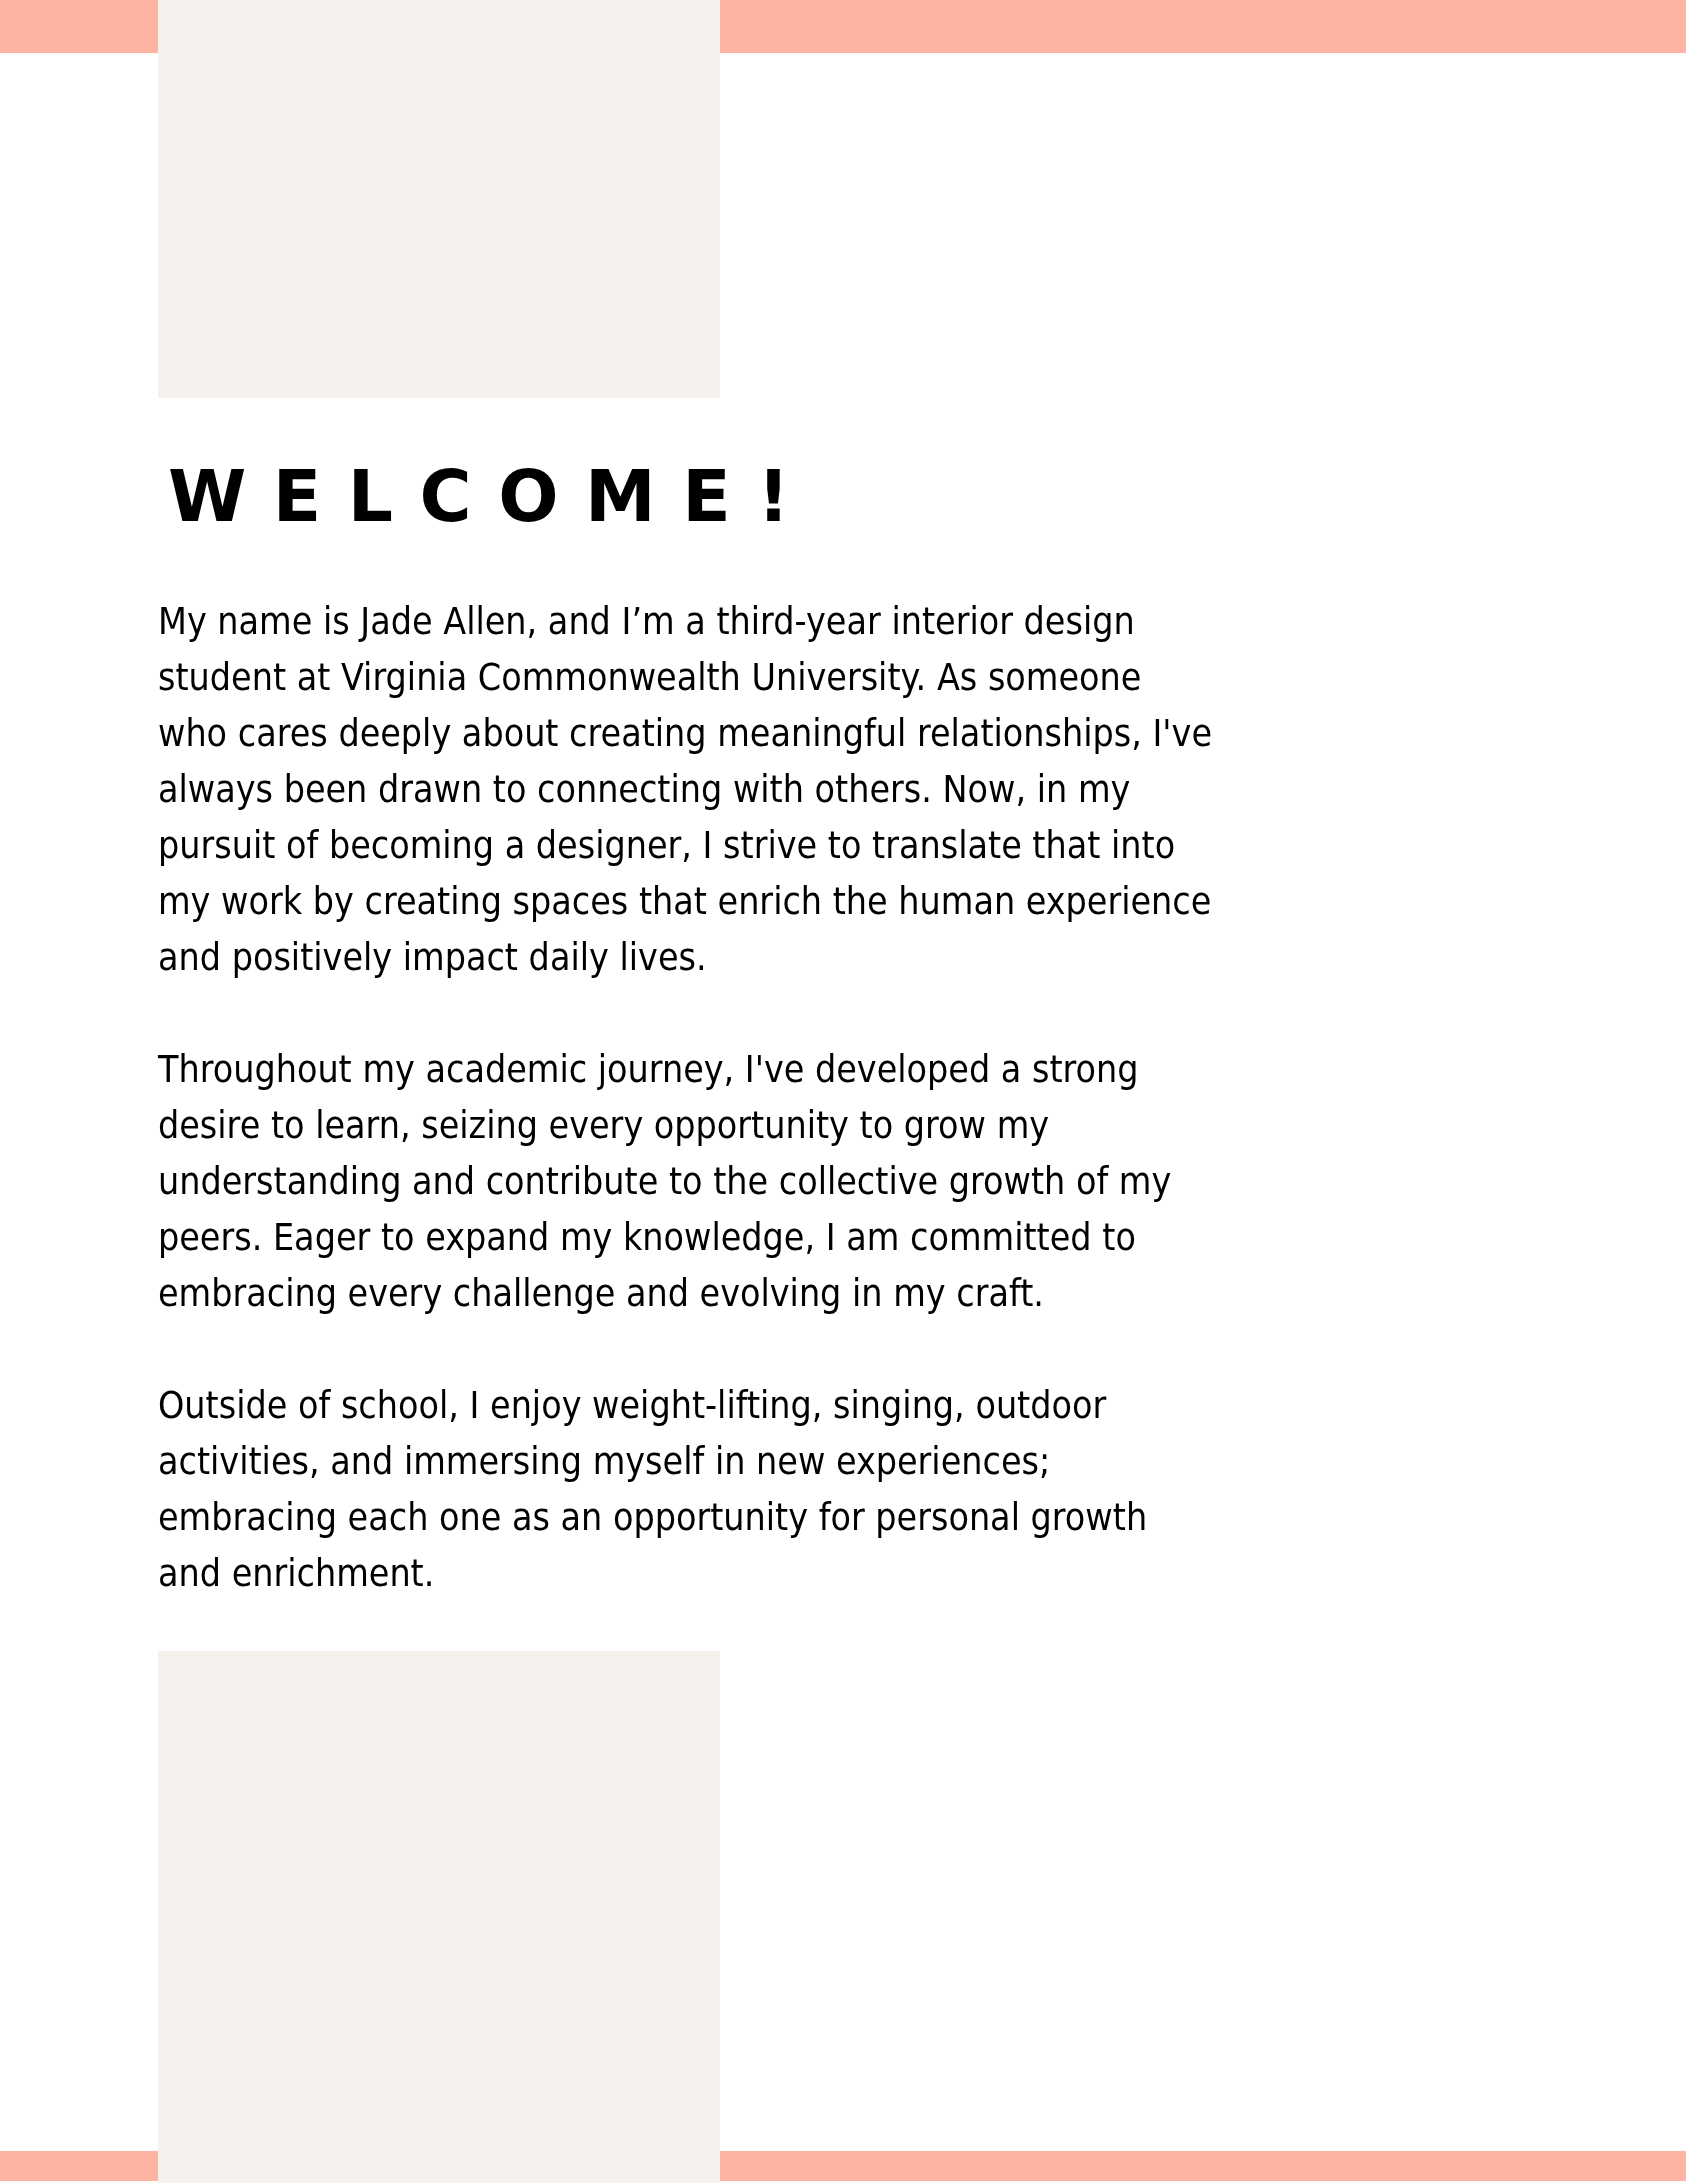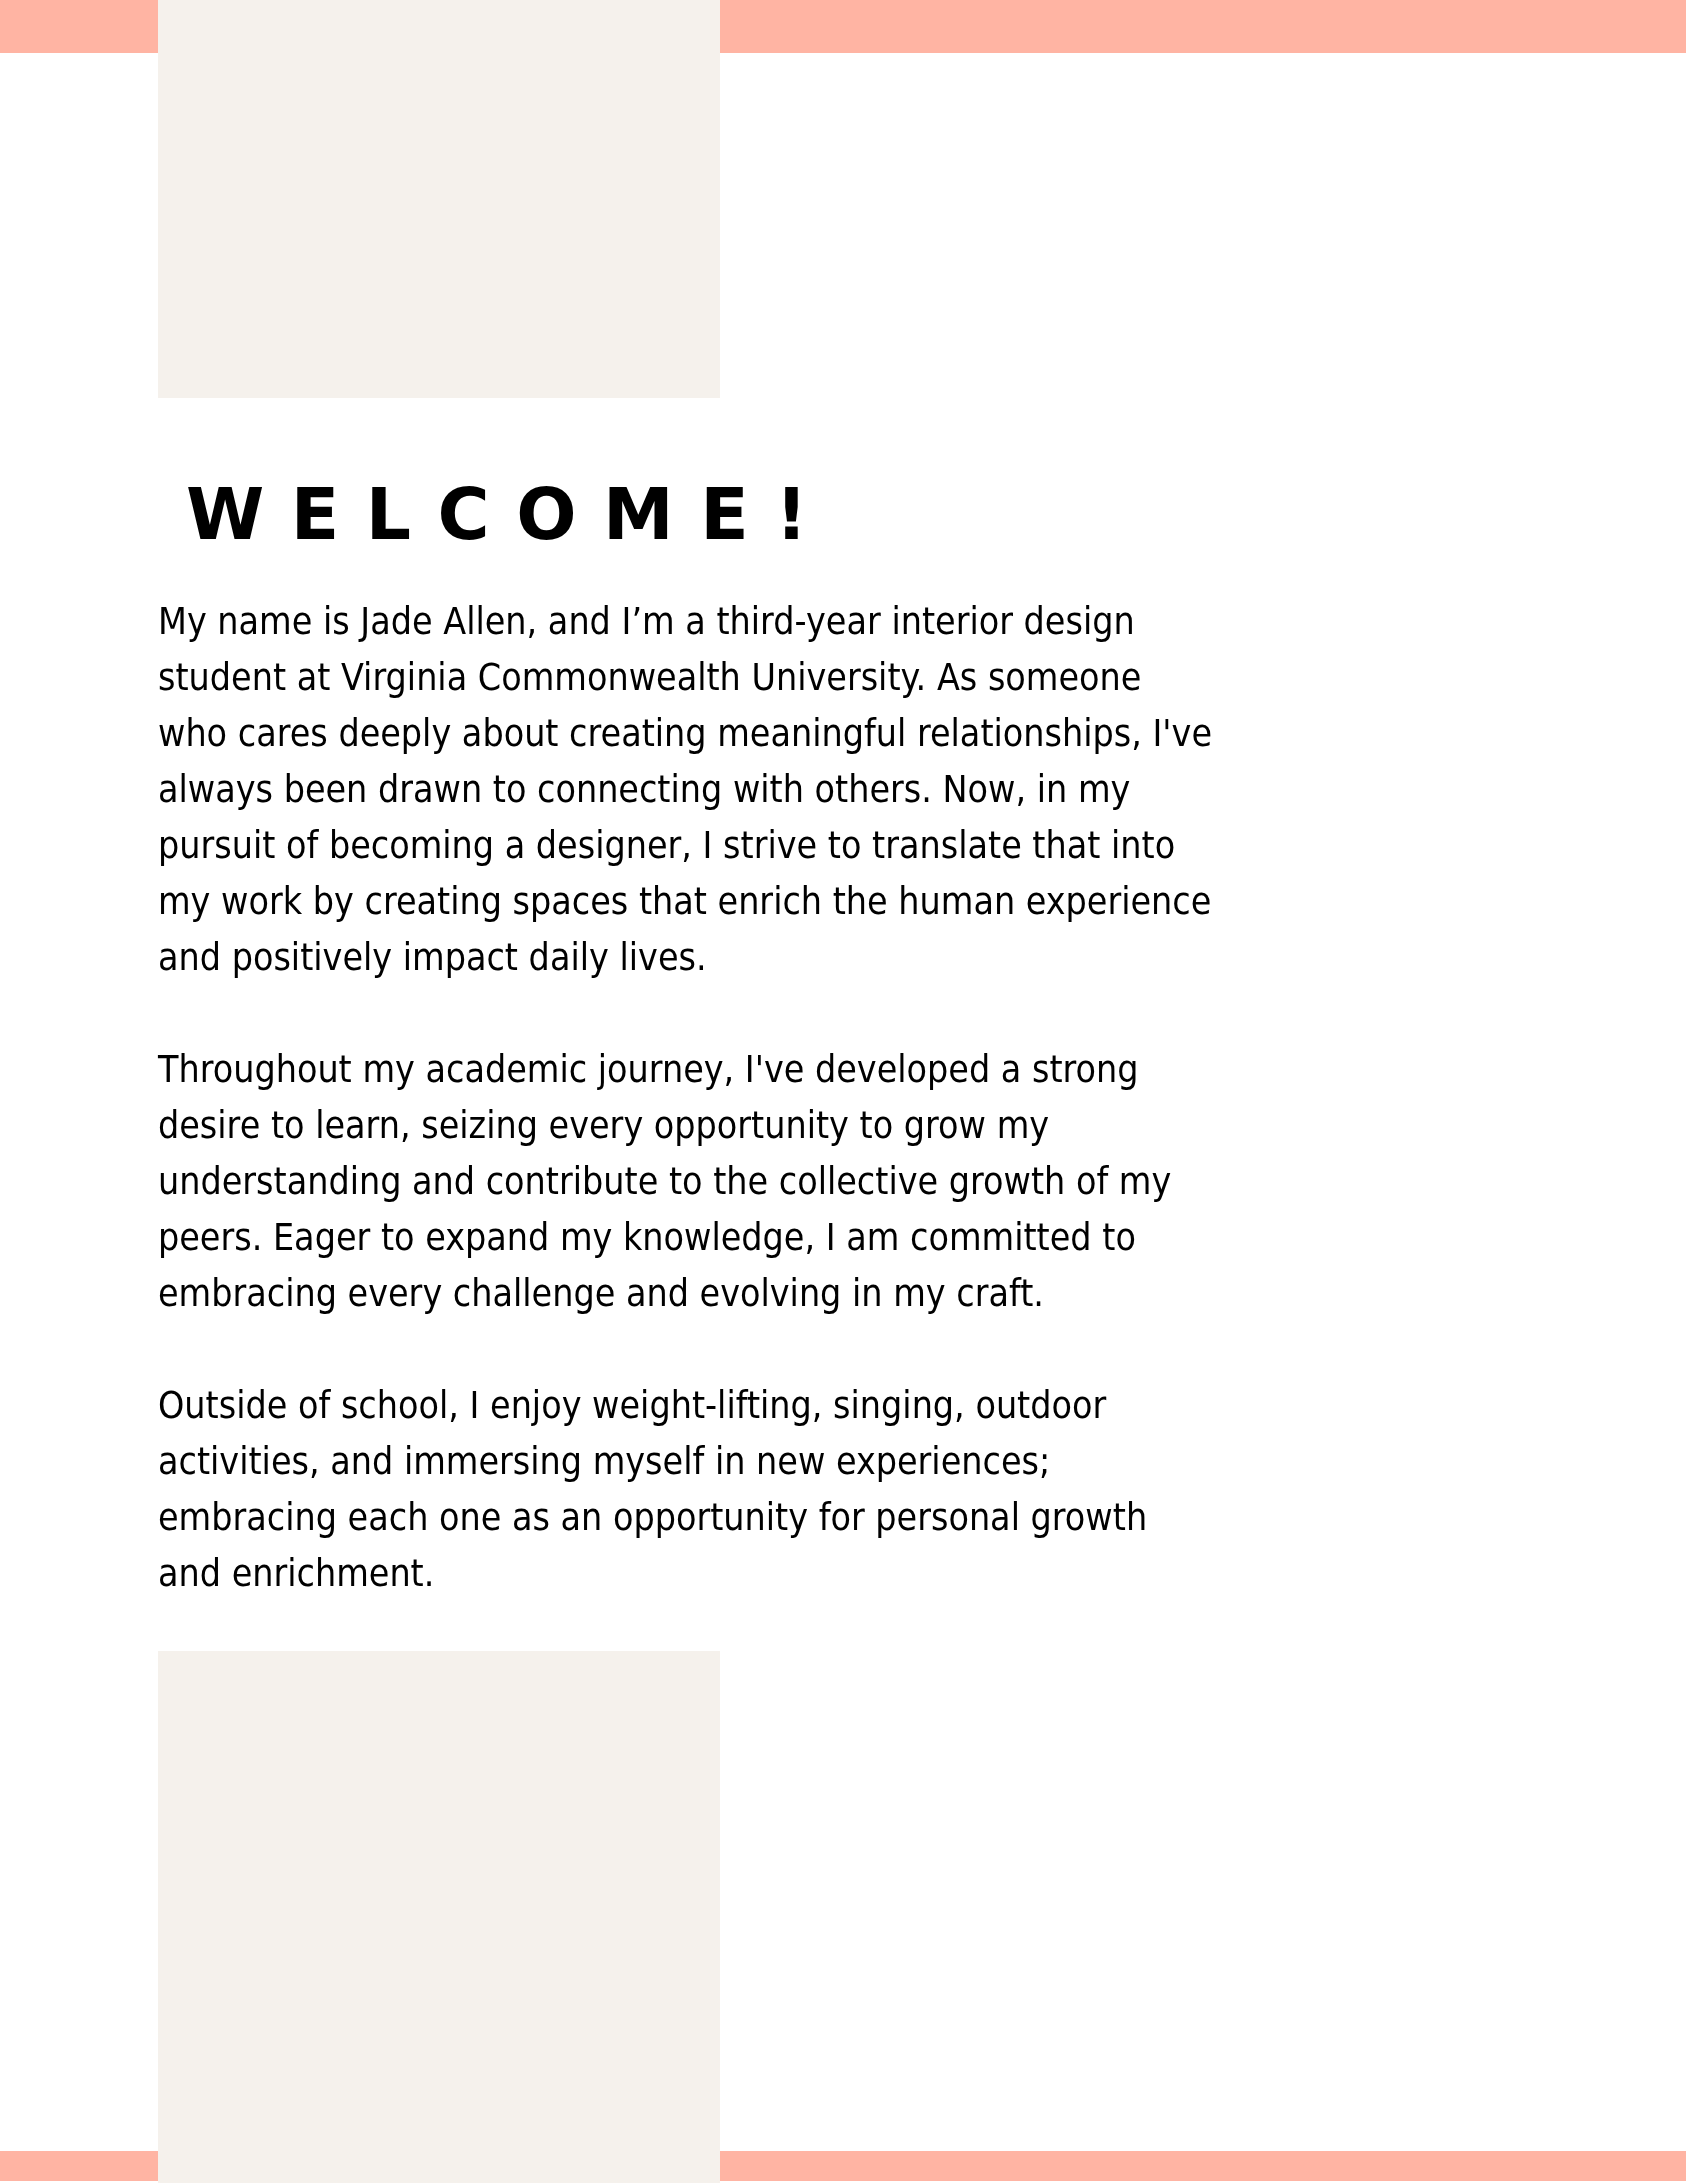--- a/index.html
+++ b/index.html
@@ -24,21 +24,21 @@
       left: 158px;
       width: 562px;
       background: #f5f1ec;
     }
     .photo-top { top: 0; height: 398px; }
     .photo-bottom { top: 1651px; height: 532px; }
     .heading {
       position: absolute;
       left: 168px;
       top: 450px;
-      margin: 18px;
+      margin: 0;
       font-family: "DejaVu Sans", sans-serif;
       font-weight: bold;
       font-size: 71px;
       letter-spacing: 26.5px;
       color: #000000;
       line-height: 93px;
     }
     .body-text {
       position: absolute;
       left: 158px;

